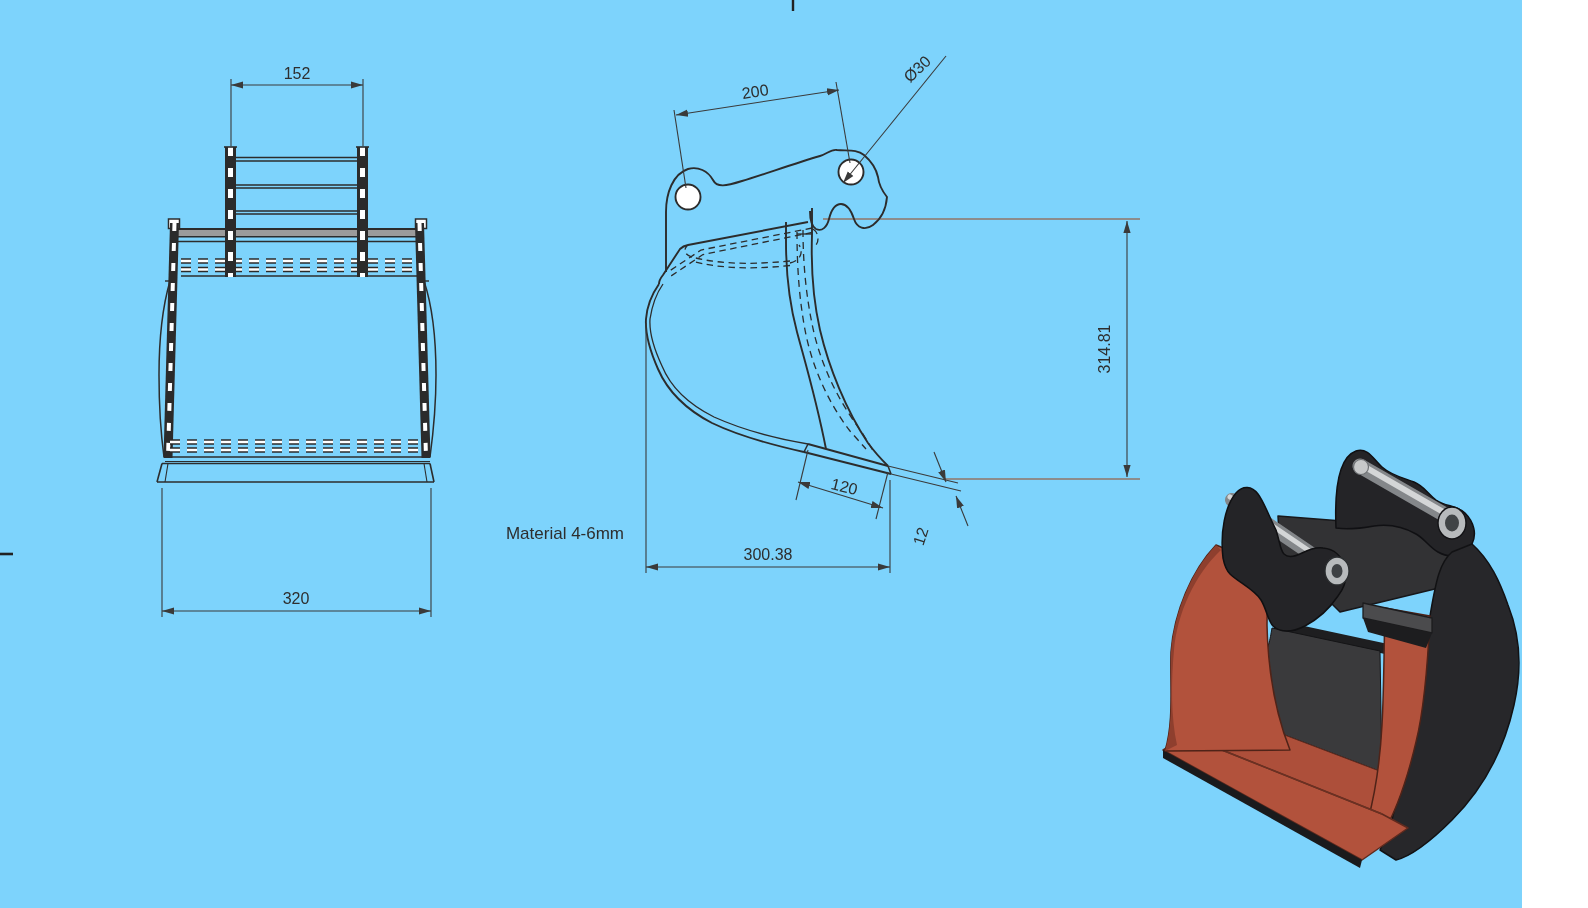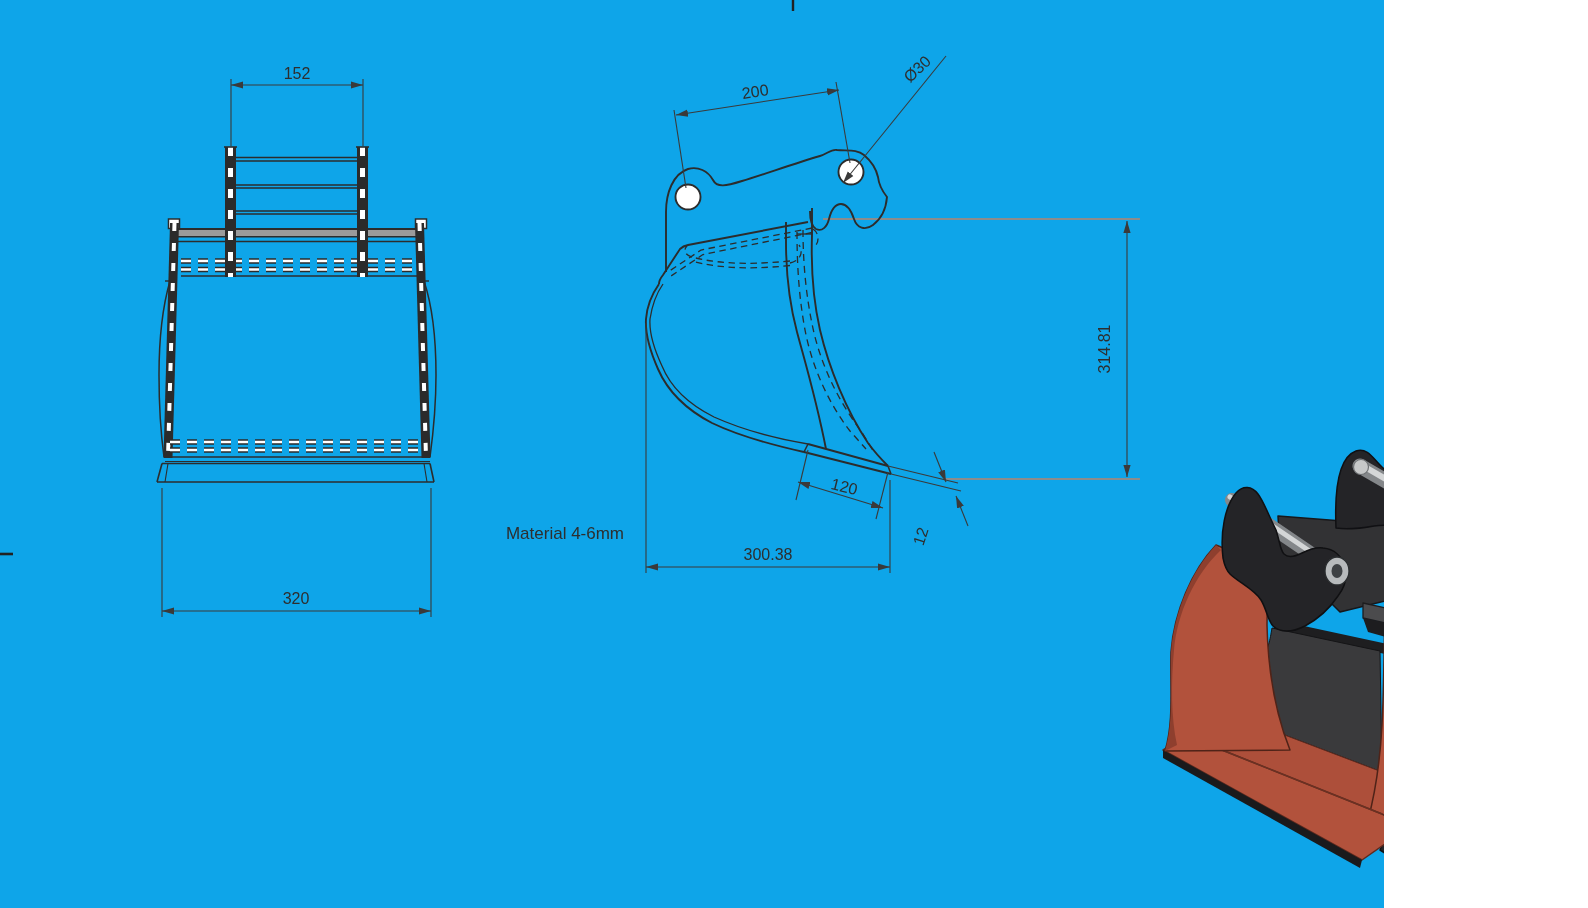--- a/index.html
+++ b/index.html
@@ -1,16 +1,16 @@
 <!DOCTYPE html>
 <html><head>
 <meta charset="utf-8">
 <style>
   html,body{margin:0;padding:0;background:#ffffff;}
-  .page{position:relative;width:1384px;height:908px;background:#0ea5e9;overflow:hidden;
+  .page{position:relative;width:1522px;height:908px;background:#7dd3fc;overflow:hidden;
         font-family:"Liberation Sans",sans-serif;}
   svg text{font-family:"Liberation Sans",sans-serif;fill:#2e2e2e;}
   .dimtxt{font-size:16px;}
   .notetxt{font-size:17px;}
 </style>
 </head>
 <body>
 
 <div class="page">
 <svg width="1588" height="908" viewBox="0 0 1588 908">

